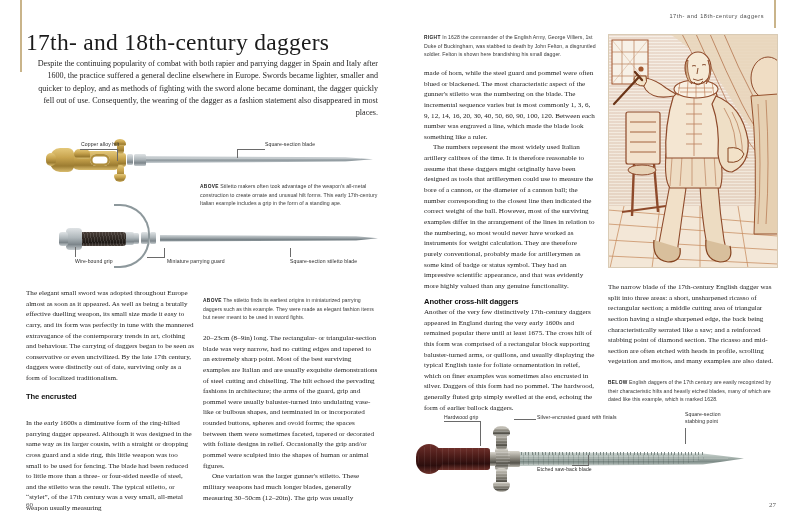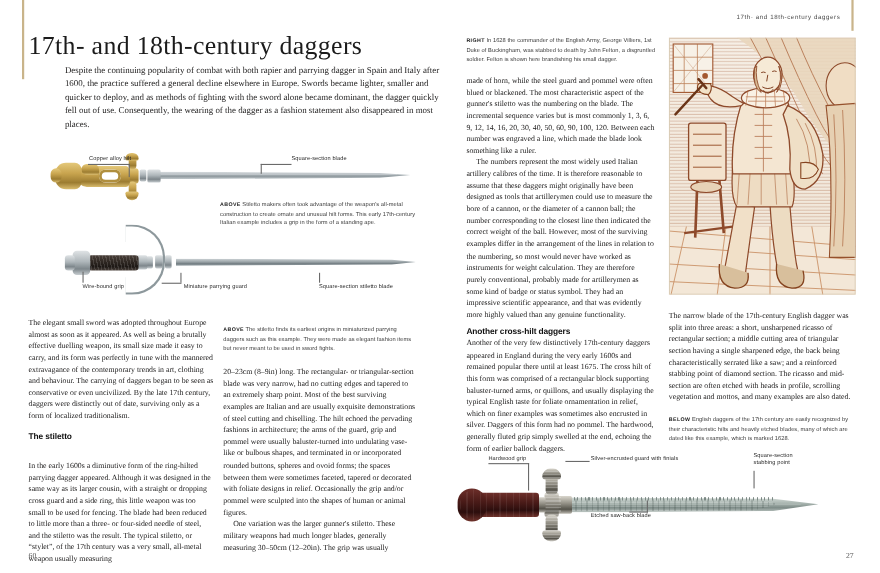--- a/index.html
+++ b/index.html
@@ -25,22 +25,21 @@
     position:absolute;left:26px;top:31px;width:350px;
     margin:0;padding:0;
     font-family:"Liberation Serif", serif;
     font-size:23.5px;font-weight:400;letter-spacing:.3px;
     color:#1b1b1b;line-height:1;
   }
 
   .intro{
     position:absolute;left:26px;top:58px;width:352px;
     font-size:8.1px;line-height:1.52;color:#201f1f;
-    text-align:left;
-    margin-left:33px;
+    text-align:right;
   }
 
   .bodytext{
     font-size:7.1px;line-height:1.5;color:#232222;
     text-align:left;
   }
   .bodytext p{margin:0 0 0 0;text-indent:0;}
   .bodytext p + p{text-indent:9px;}
 
   h2.sub{
@@ -209,21 +208,21 @@
     <div class="leader v" style="left:164px;top:248px;height:9px;"></div>
     <div class="leader h" style="left:147px;top:257px;width:18px;"></div>
 
     <div class="lbl" style="left:290px;top:258px;">Square-section stiletto blade</div>
     <div class="leader v" style="left:290px;top:248px;height:9px;"></div>
 
     <div class="bodytext" style="position:absolute;left:26px;top:288px;width:168px;">
       <p>The elegant small sword was adopted throughout Europe almost as soon as it appeared. As well as being a brutally effective duelling weapon, its small size made it easy to carry, and its form was perfectly in tune with the mannered extravagance of the contemporary trends in art, clothing and behaviour. The carrying of daggers began to be seen as conservative or even uncivilized. By the late 17th century, daggers were distinctly out of date, surviving only as a form of localized traditionalism.</p>
     </div>
 
-    <h2 class="sub" style="position:absolute;left:26px;top:392px;width:168px;">The stiletto</h2>
+    <h2 class="sub" style="position:absolute;left:26px;top:392px;width:168px;">The encrusted</h2>
     <div class="bodytext" style="position:absolute;left:26px;top:402px;width:168px;margin-top:16px;">
       <p>In the early 1600s a diminutive form of the ring-hilted parrying dagger appeared. Although it was designed in the same way as its larger cousin, with a straight or dropping cross guard and a side ring, this little weapon was too small to be used for fencing. The blade had been reduced to little more than a three- or four-sided needle of steel, and the stiletto was the result. The typical stiletto, or “stylet”, of the 17th century was a very small, all-metal weapon usually measuring</p>
     </div>
 
     <div class="caption" style="position:absolute;left:203px;top:296px;width:175px;">
       <b>ABOVE</b>
       <span>The stiletto finds its earliest origins in miniaturized parrying daggers such as this example. They were made as elegant fashion items but never meant to be used in sword fights.</span>
     </div>
 
     <div class="bodytext" style="position:absolute;left:203px;top:333px;width:175px;">

